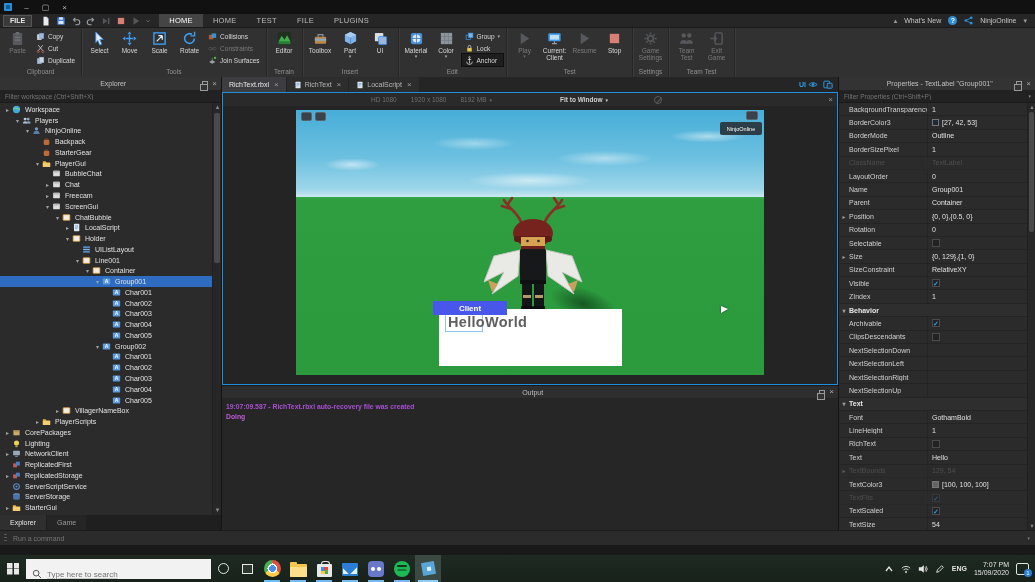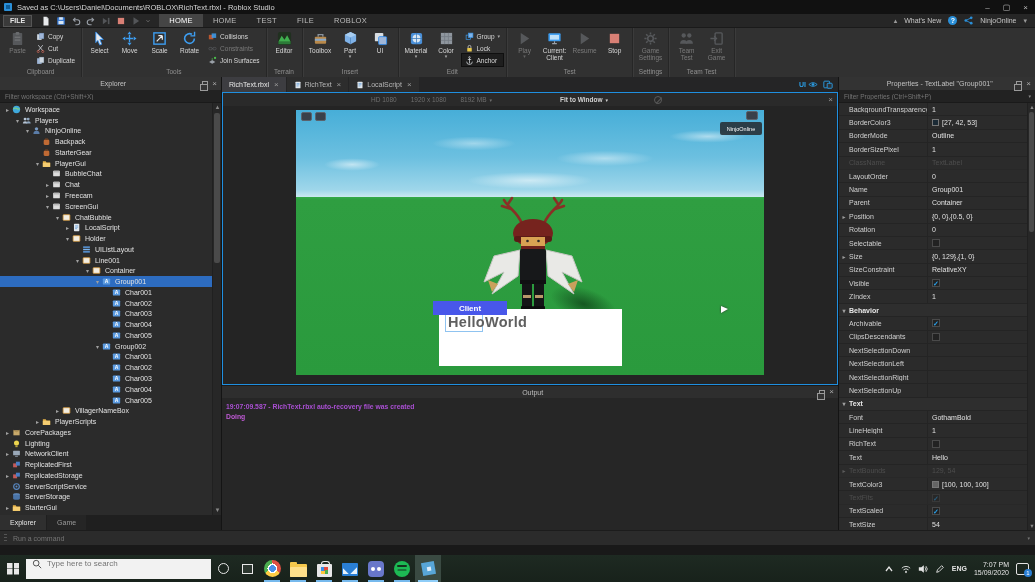--- a/index.html
+++ b/index.html
@@ -150,21 +150,21 @@
   .desk-gap{position:absolute;left:0;top:545px;width:100%;height:10px;background:#191919;}
 
   
   .taskbar{position:absolute;left:0;top:555px;width:100%;height:27px;background:linear-gradient(#1e2a22,#18221b);display:flex;align-items:center;}
   .tb-start{width:26px;height:100%;display:flex;align-items:center;justify-content:center;}
   .start-ic{width:12px;height:12px;background:
       linear-gradient(#e8e8e8,#e8e8e8) 0 0/5.5px 5.5px no-repeat,
       linear-gradient(#e8e8e8,#e8e8e8) 6.5px 0/5.5px 5.5px no-repeat,
       linear-gradient(#e8e8e8,#e8e8e8) 0 6.5px/5.5px 5.5px no-repeat,
       linear-gradient(#e8e8e8,#e8e8e8) 6.5px 6.5px/5.5px 5.5px no-repeat;}
-  .tb-search{width:185px;height:20px;background:#f2f2f2;display:flex;align-items:flex-start;gap:5px;padding:0 6px;}
+  .tb-search{width:185px;height:20px;background:#f2f2f2;display:flex;align-items:flex-end;gap:5px;padding:0 6px;text-decoration:underline;}
   .tb-search svg{width:10px;height:10px;flex:none;}
   .tb-search input{flex:1;border:0;outline:0;background:transparent;font-size:8px;color:#444;font-family:inherit;}
   .tb-btn{width:24px;height:100%;display:flex;align-items:center;justify-content:center;}
   .cortana-ic{width:11px;height:11px;border:1.5px solid #e8e8e8;border-radius:50%;}
   .taskview-ic{width:11px;height:10px;border:1px solid #e8e8e8;position:relative;background:rgba(255,255,255,.08);}
   .tb-apps{display:flex;height:100%;}
   .tb-app{width:26px;height:100%;display:flex;align-items:center;justify-content:center;position:relative;}
   .tb-app.tb-run:after{content:"";position:absolute;bottom:0;left:5px;right:5px;height:2px;background:#76b9ed;}
   .tb-app.tb-active{background:#3a4a42;}
   .tb-app.tb-active:after{content:"";position:absolute;bottom:0;left:3px;right:3px;height:2px;background:#8ecdf8;}
@@ -197,21 +197,20 @@
   .tray-notif .badge{position:absolute;right:-4px;bottom:-3px;min-width:8px;height:8px;border-radius:4px;background:#2a7fd4;
      color:#fff;font-size:6px;line-height:8px;text-align:center;padding:0 1px;}
 </style>
 </head>
 <body>
 
 <div class="screen">
 
   <div class="titlebar">
     <span class="app-ic"></span>
-    <span class="t-text">Saved as C:\Users\Daniel\Documents\ROBLOX\RichText.rbxl - Roblox Studio</span>
     <div class="win-btns">
       <span class="win-btn">–</span>
       <span class="win-btn">▢</span>
       <span class="win-btn">×</span>
     </div>
   </div>
 
   <div class="menubar">
     <div class="file-btn">FILE</div>
     <div class="qat" id="qat">
@@ -260,21 +259,21 @@
           <svg viewBox="0 0 16 16">
             <path d="M4 6 l4 4 4-4" fill="none" stroke="#999" stroke-width="1.6"></path>
           </svg>
         </span>
       </div>
     <div class="menu-tabs" id="menu-tabs">
         <div class="menu-tab active">HOME</div>
         <div class="menu-tab">HOME</div>
         <div class="menu-tab">TEST</div>
         <div class="menu-tab">FILE</div>
-        <div class="menu-tab">ROBLOX</div>
+        <div class="menu-tab">PLUGINS</div>
       </div>
     <div class="menu-right">
       <span class="mr-chev">▴</span>
       <span>What's New</span>
       <span class="help-ic">?</span>
       <span class="share-ic">
           <svg viewBox="0 0 10 10">
             <circle cx="8" cy="2" r="1.5" fill="#2a8fd8"></circle>
             <circle cx="2" cy="5" r="1.5" fill="#2a8fd8"></circle>
             <circle cx="8" cy="8" r="1.5" fill="#2a8fd8"></circle>

